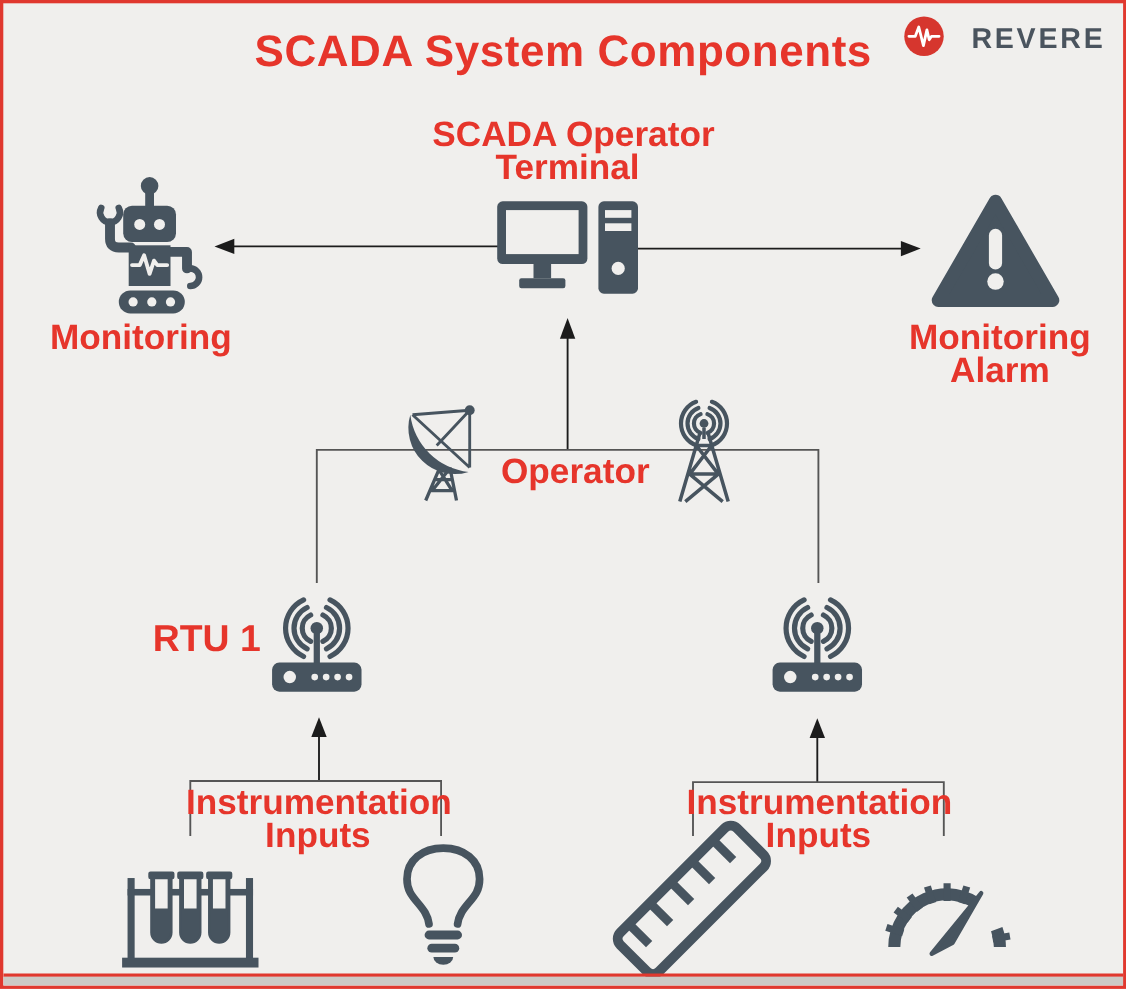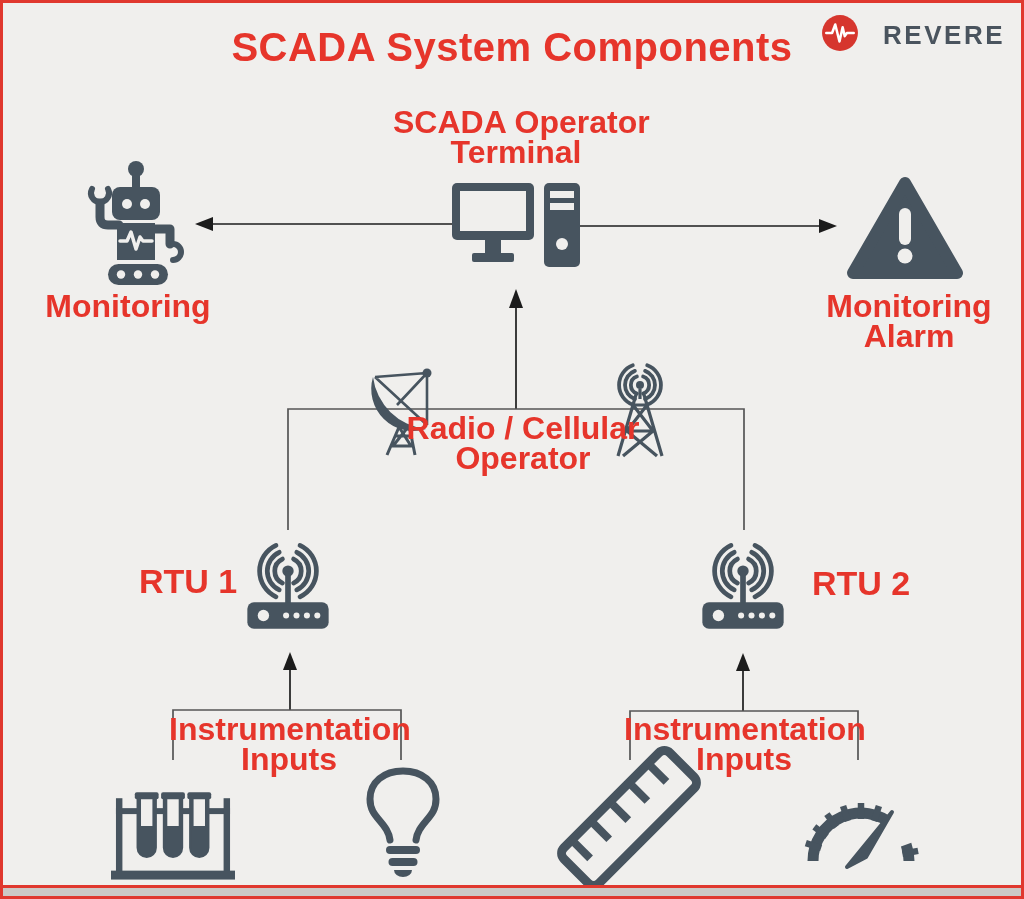--- a/index.html
+++ b/index.html
@@ -98,25 +98,23 @@
     <span>Terminal</span>
   </div>
   <div class="lbl lbl-control">
     <span>Monitoring</span>
   </div>
   <div class="lbl lbl-alarm">
     <span>Monitoring</span>
     <span>Alarm</span>
   </div>
   <div class="lbl lbl-telemetry">
-    <span>Radio / Cellular</span>
     <span>Operator</span>
   </div>
   <div class="lbl rtu-lbl lbl-rtu1">RTU 1</div>
-  <div class="lbl rtu-lbl lbl-rtu2">RTU 2</div>
   <div class="lbl lbl-instr-left">
     <span>Instrumentation</span>
     <span>Inputs</span>
   </div>
   <div class="lbl lbl-instr-right">
     <span>Instrumentation</span>
     <span>Inputs</span>
   </div>
 
   <div class="icon icon-robot">

